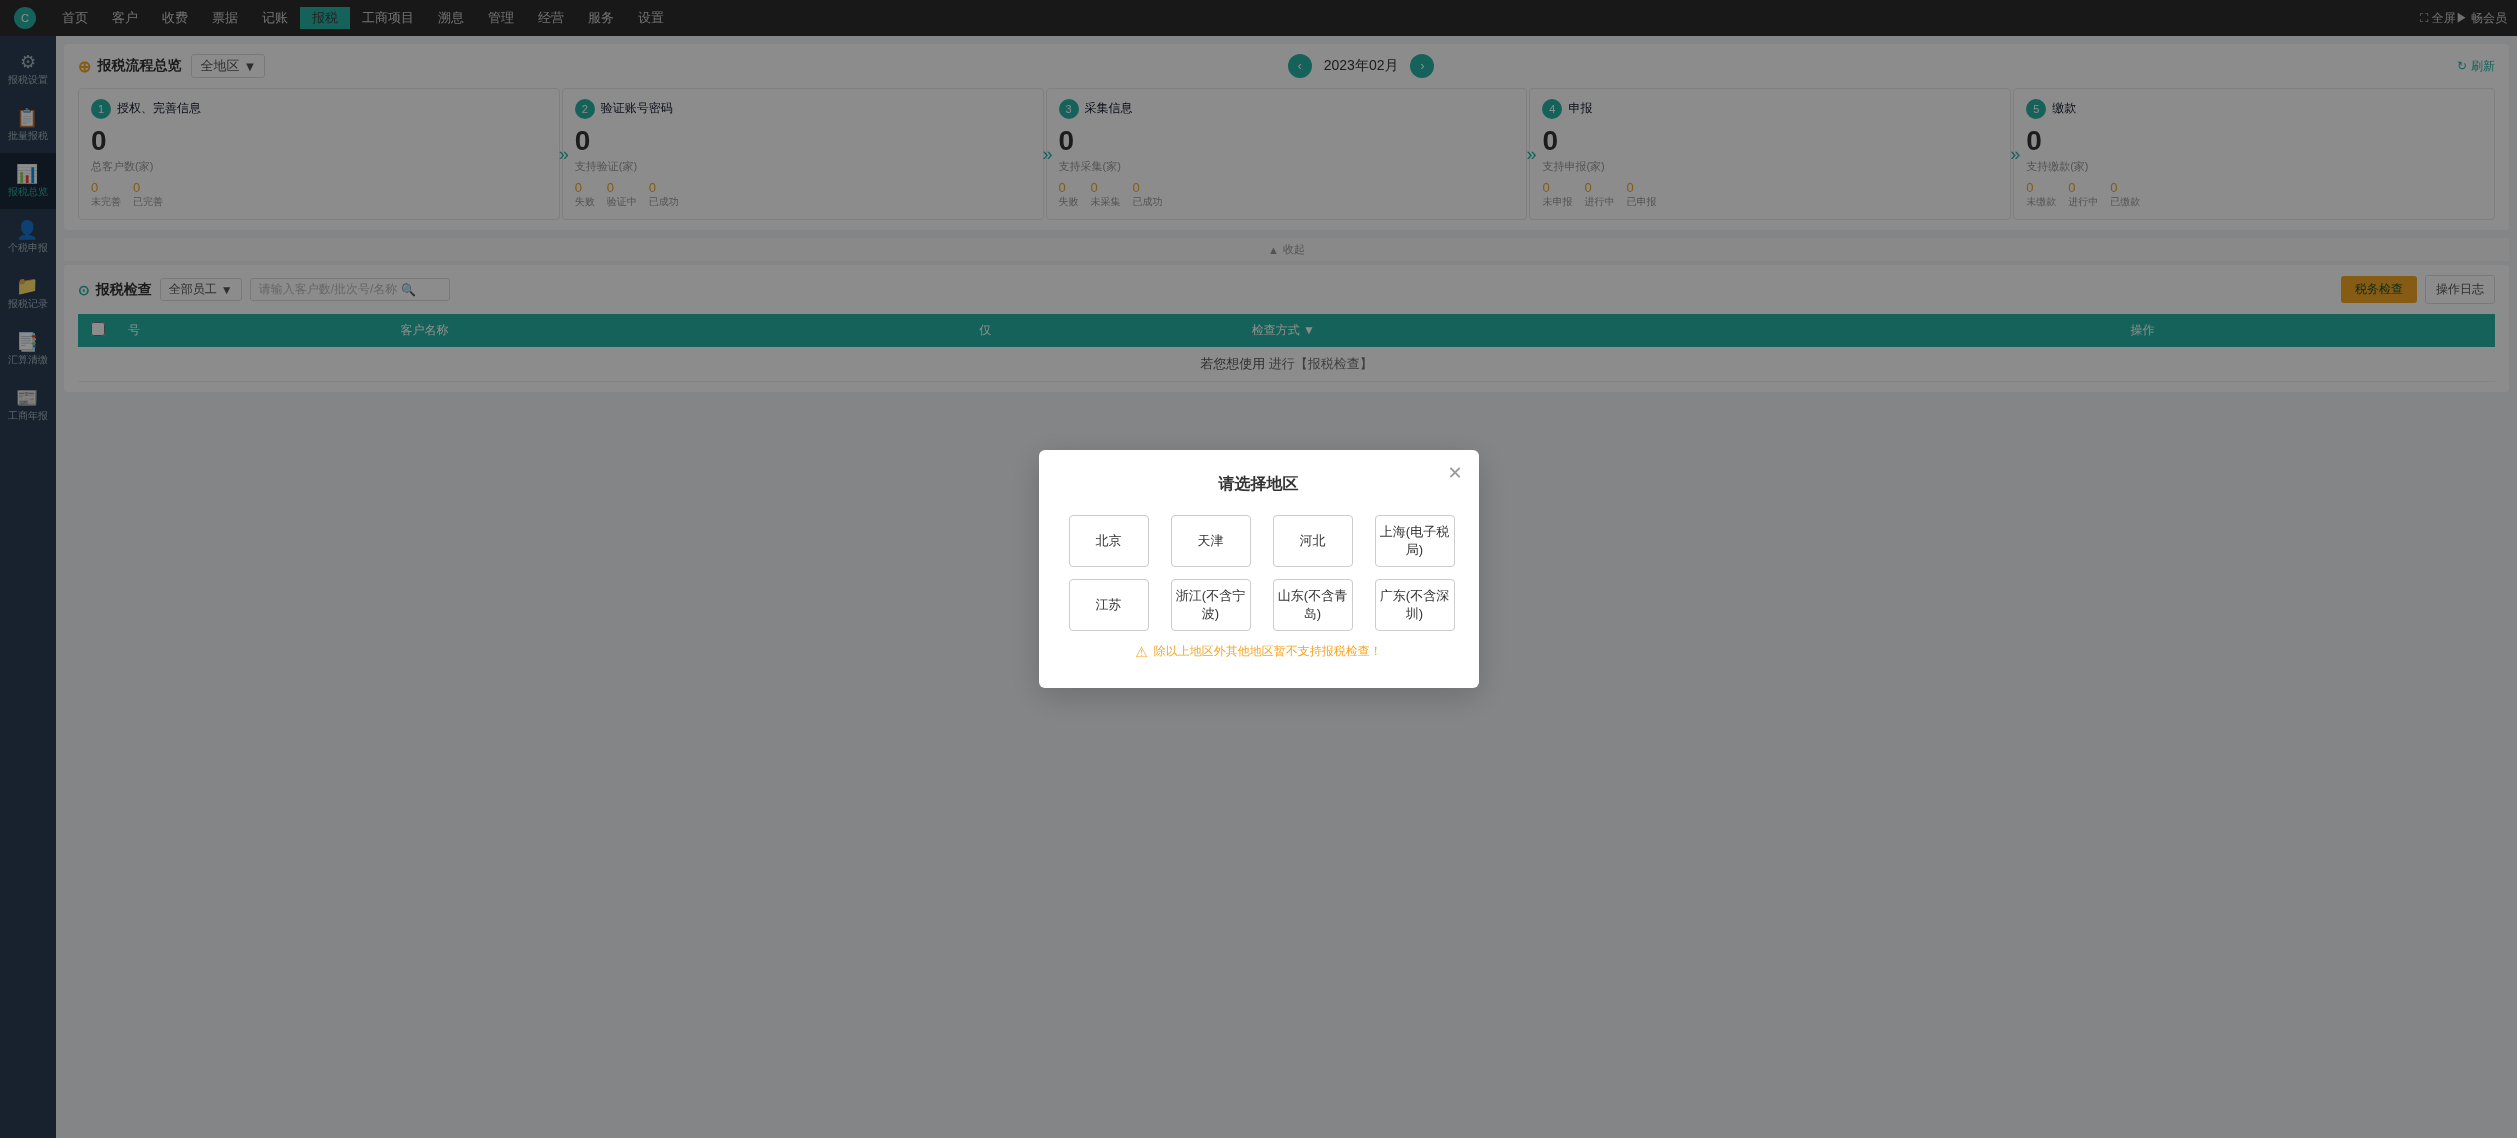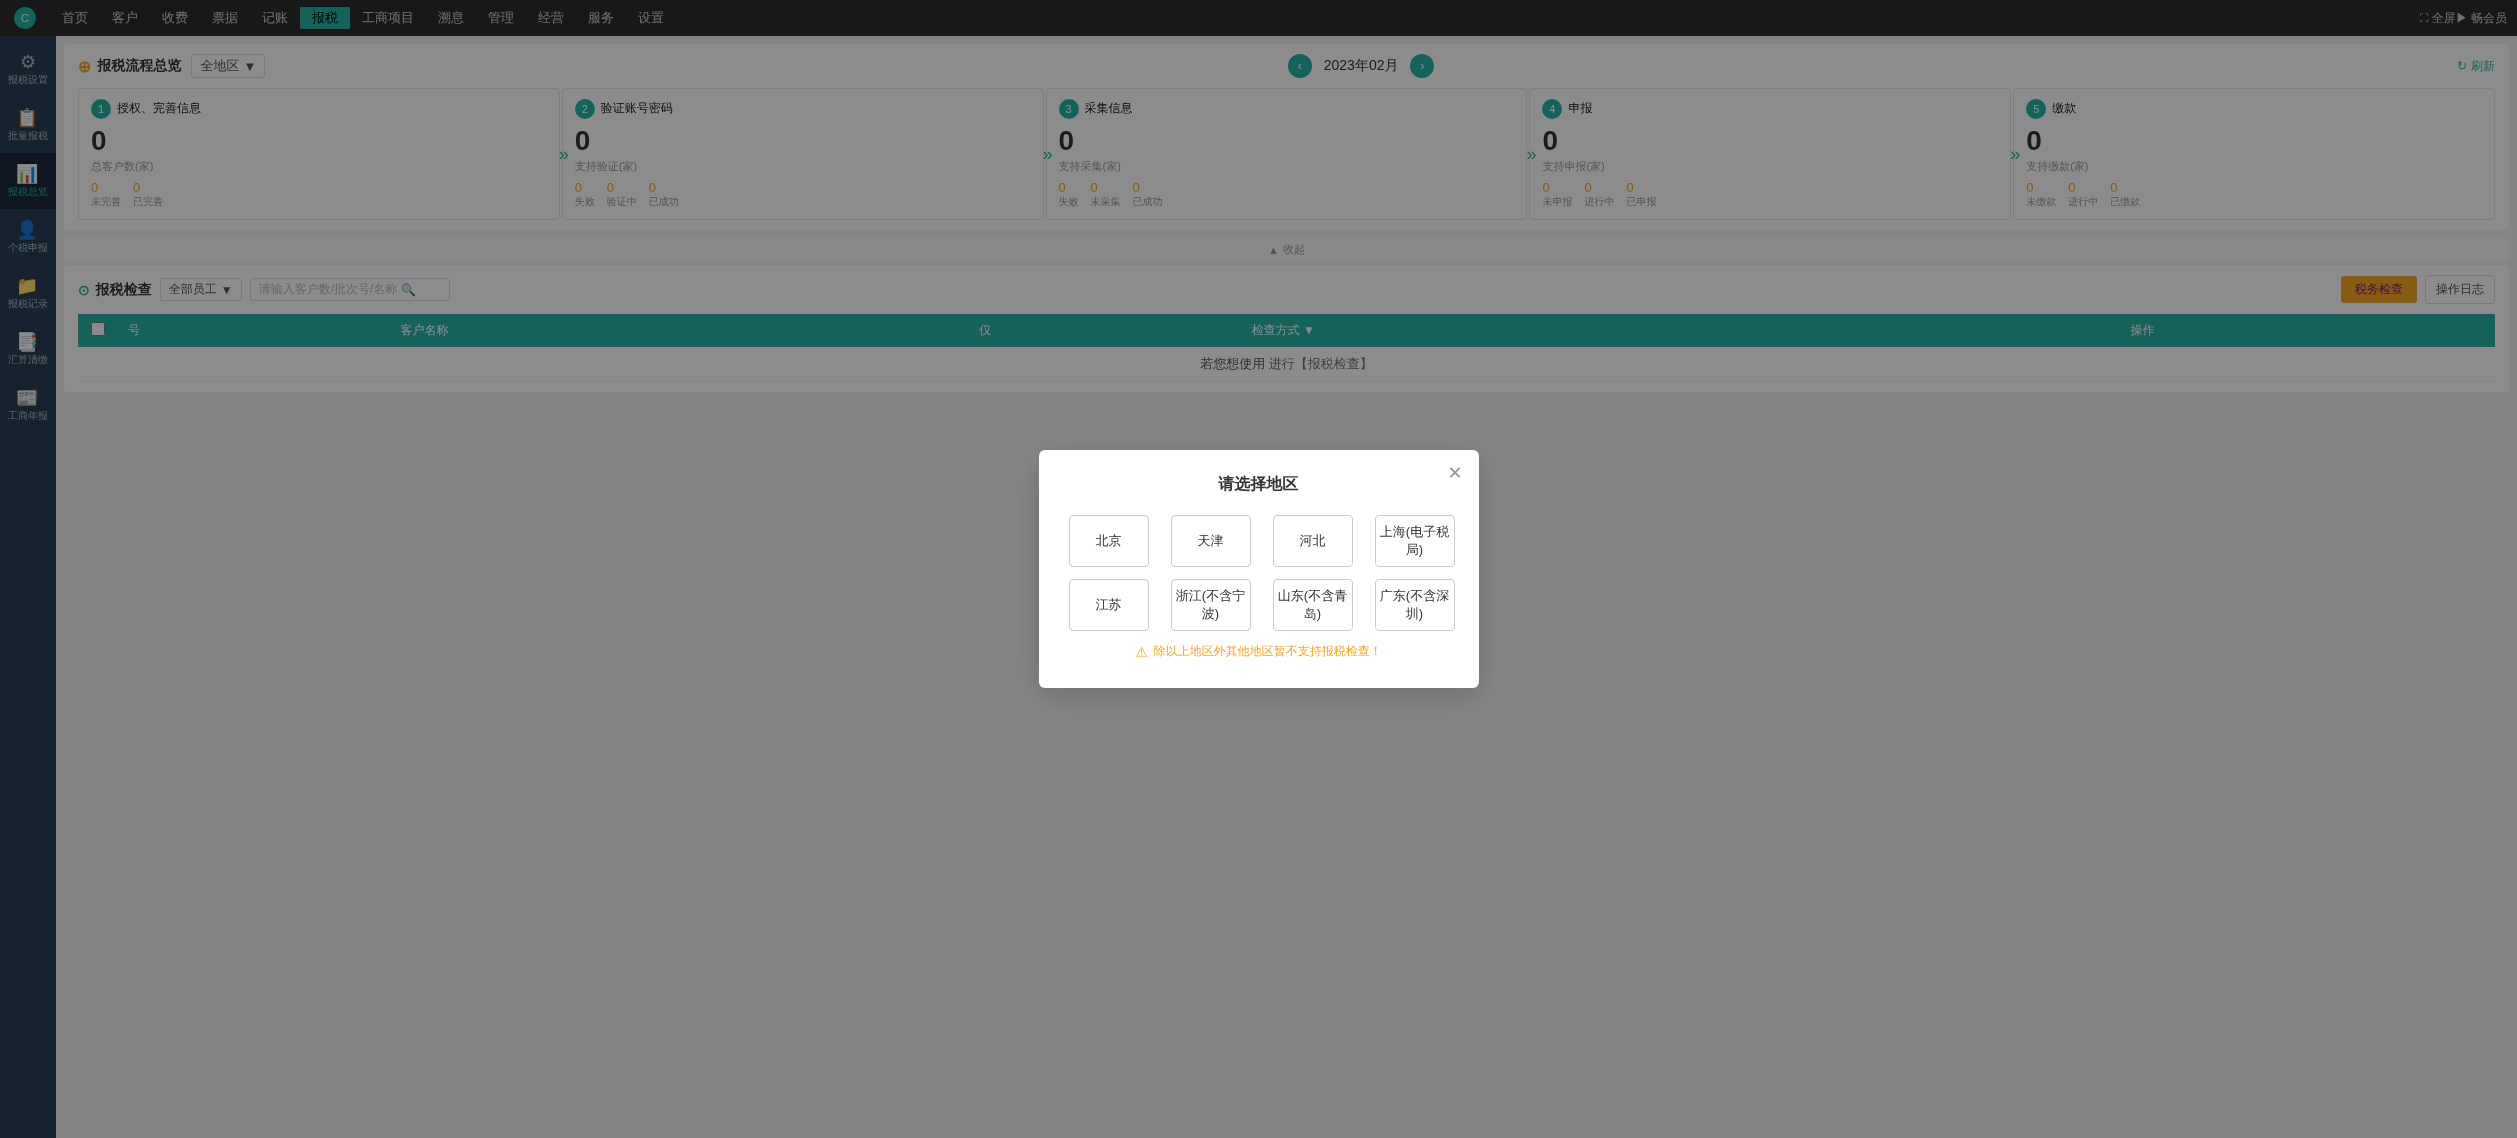--- a/index.html
+++ b/index.html
@@ -28,21 +28,21 @@
     }
     .nav-item {
       padding: 0 12px;
       height: 22px;
       display: flex;
       align-items: center;
       cursor: pointer;
       color: #ccc;
       font-size: 13px;
     }
-    .nav-item.active { background: #27b3a4; color: #000000; }
+    .nav-item.active { background: #27b3a4; color: #404040; }
     .top-nav-right {
       display: flex;
       align-items: center;
       font-size: 12px;
       color: #ccc;
     }
     .top-nav-right span { cursor: pointer; }
 
     
     .main-layout {
@@ -272,21 +272,21 @@
       border-radius: 3px;
       padding: 2px 8px;
       background: #fff;
       font-size: 12px;
       color: #999;
       flex: 1;
       max-width: 200px;
     }
     .check-btn {
       background: #f5a623;
-      color: #701a75;
+      color: #14532d;
       border: none;
       padding: 5px 14px;
       border-radius: 3px;
       font-size: 12px;
       cursor: pointer;
       margin-left: auto;
     }
     .op-log-btn {
       background: #fff;
       color: #555;

